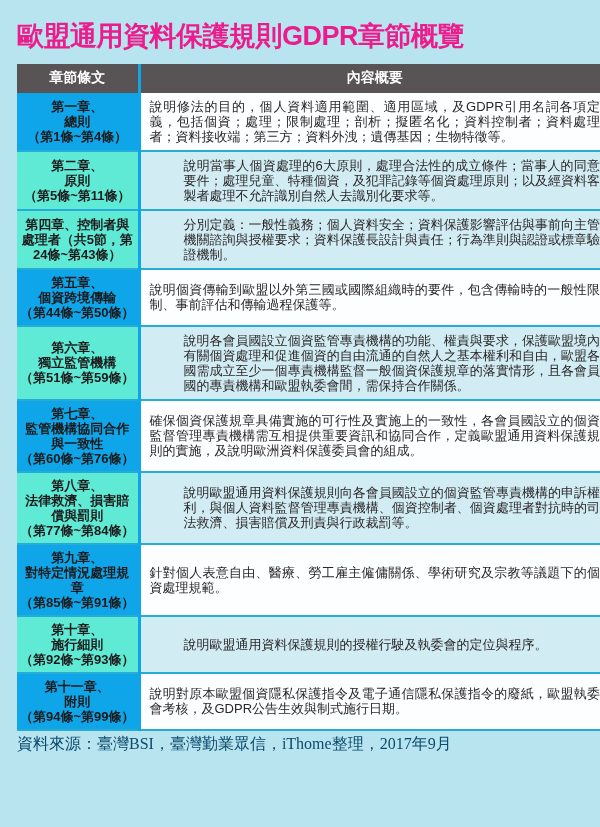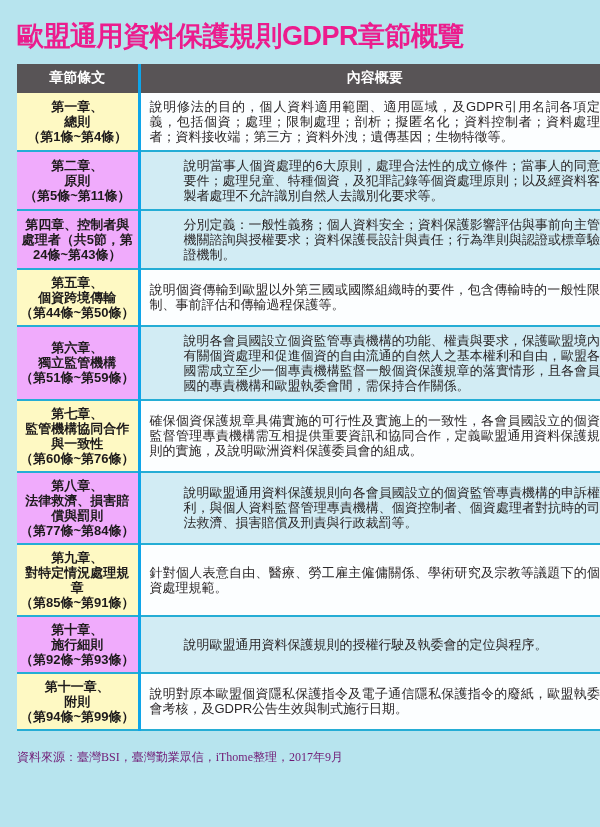--- a/index.html
+++ b/index.html
@@ -53,29 +53,29 @@
     font-weight: bold;
     color: #1d1a1b;
     padding: 5px 2px;
     white-space: pre-line;
   }
   td.summary {
     color: #2b2728;
     padding: 6px 9px;
     text-align: justify;
   }
-  tr.odd  td.chapter { background: #fef9c3; }
+  tr.odd  td.chapter { background: #0ea5e9; }
   tr.odd  td.summary { background: #fcfeff; }
-  tr.even td.chapter { background: #f0abfc; }
+  tr.even td.chapter { background: #5eead4; }
   tr.even td.summary { background: #d2ecf4; padding-left: 43px; }
   .source {
-    margin-top: 18px;
+    margin-top: 3px;
     font-family: "Liberation Serif", "DejaVu Serif", serif;
-    font-size: 12px;
-    color: #701a75;
+    font-size: 16px;
+    color: #0c4a6e;
   }
 </style>
 </head>
 <body>
 
 <div class="page">
 
   <h1 class="title">歐盟通用資料保護規則GDPR章節概覽</h1>
 
   <table class="gdpr">

